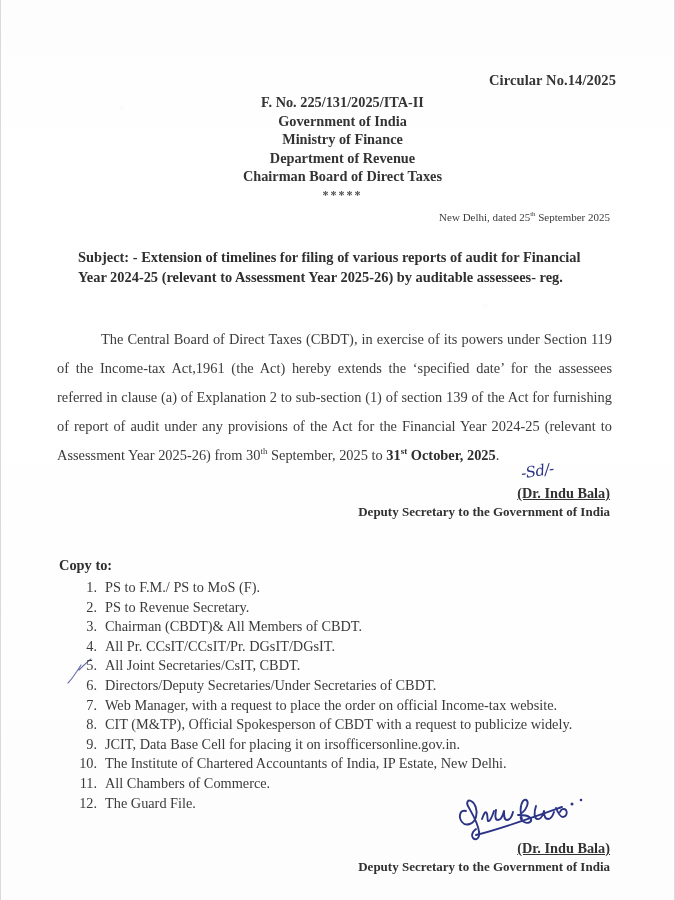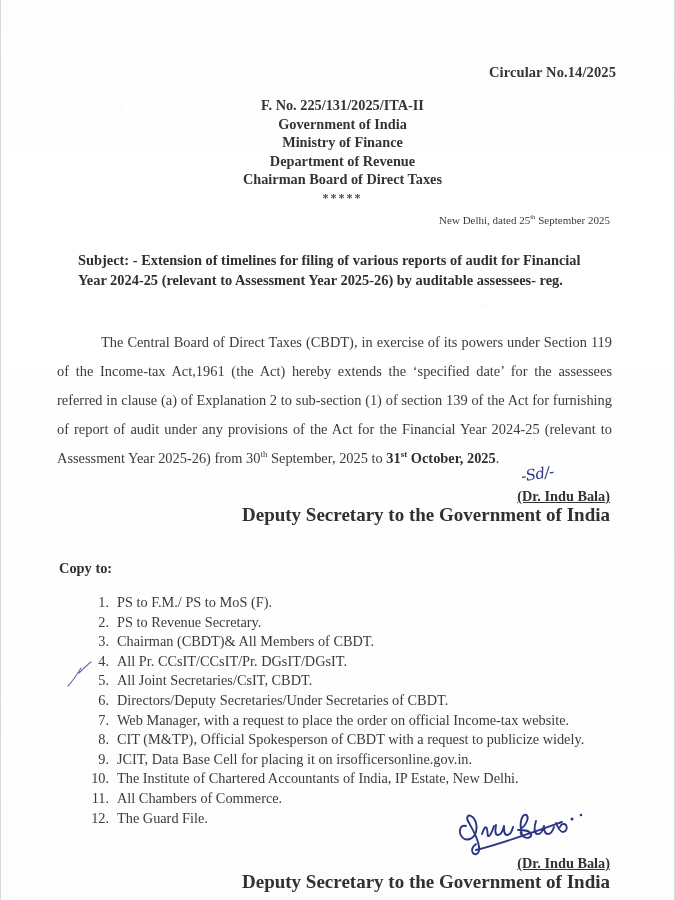--- a/index.html
+++ b/index.html
@@ -36,37 +36,37 @@
     inset: 0;
     pointer-events: none;
     background:
       radial-gradient(circle at 18% 12%, rgba(190,195,215,.05) 0 2px, transparent 3px),
       radial-gradient(circle at 72% 34%, rgba(190,195,215,.05) 0 2px, transparent 3px),
       radial-gradient(circle at 44% 78%, rgba(190,195,215,.04) 0 2px, transparent 3px);
   }
 
   .content {
     position: relative;
-    padding: 9px 56px;
+    padding: 17px 56px;
   }
 
   
   .circular-no {
     text-align: right;
     font-weight: bold;
     font-size: 14.5px;
     letter-spacing: .1px;
     padding-top: 55px;
     padding-right: 2px;
     color: #343434;
   }
 
   
   .letterhead {
-    margin-top: 15px;
+    margin-top: 4px;
     text-align: center;
     font-weight: bold;
     font-size: 14.3px;
     line-height: 18.6px;
     color: #343434;
     padding-left: 10px;
   }
   .letterhead .line { white-space: nowrap; }
   .stars {
     font-size: 12px;
@@ -124,21 +124,21 @@
   }
   .sign-name {
     font-weight: bold;
     font-size: 14.3px;
     line-height: 18px;
     color: #313131;
     text-decoration: underline;
   }
   .sign-desig {
     font-weight: bold;
-    font-size: 19px;
+    font-size: 13px;
     line-height: 19px;
     color: #313131;
     text-align: right;
   }
   .ink-sd {
     position: absolute;
     right: 64px;
     top: -22px;
     color: #2b3485;
     font-family: "DejaVu Serif", serif;
@@ -163,21 +163,21 @@
     position: relative;
   }
   .copyto-title {
     font-weight: bold;
     font-size: 14.4px;
     color: #2f2f2f;
     margin-bottom: 0;
     padding-left: 2px;
   }
   ol.copy-list {
-    margin: 16px;
+    margin: 4px;
     padding: 0 0 0 38px;
     list-style: none;
     counter-reset: cp;
     font-size: 14.3px;
     line-height: 19.6px;
     color: #3b3b3b;
   }
   ol.copy-list li {
     counter-increment: cp;
     position: relative;

